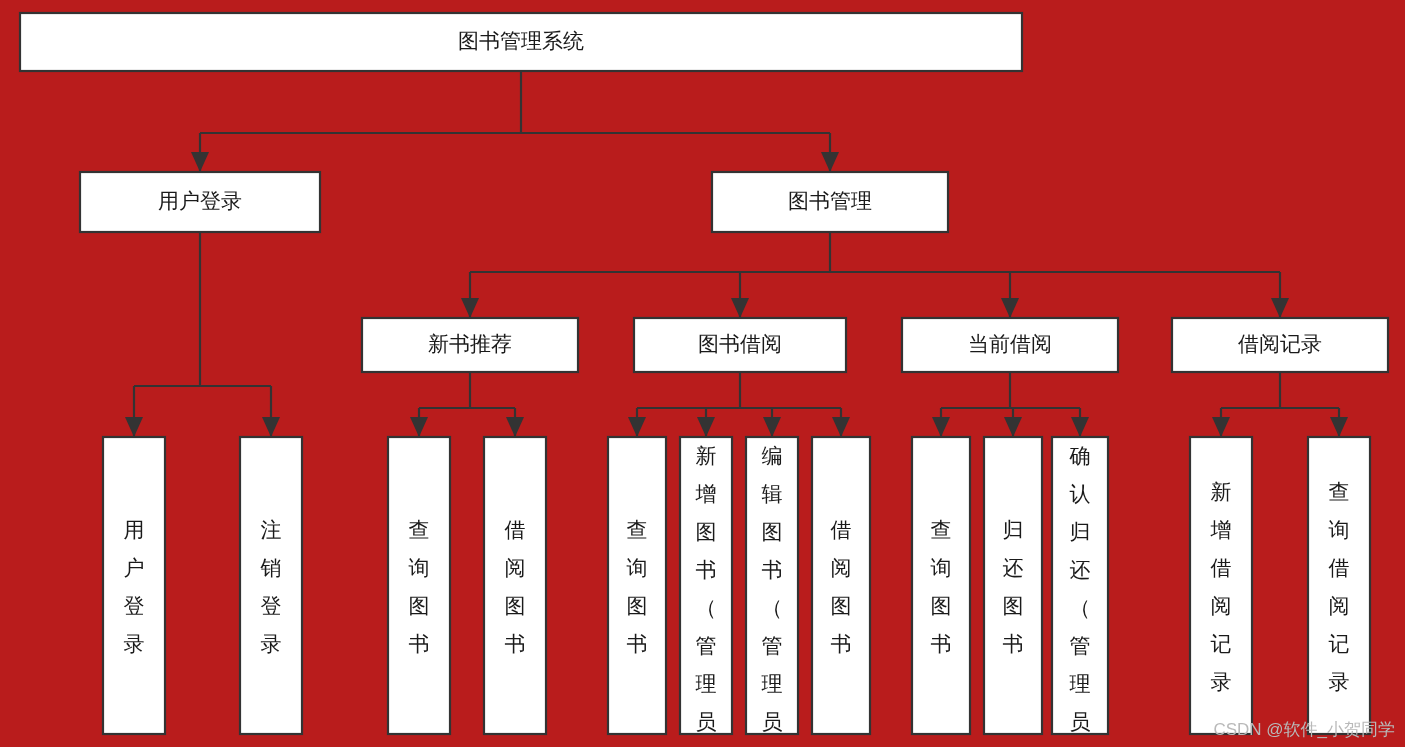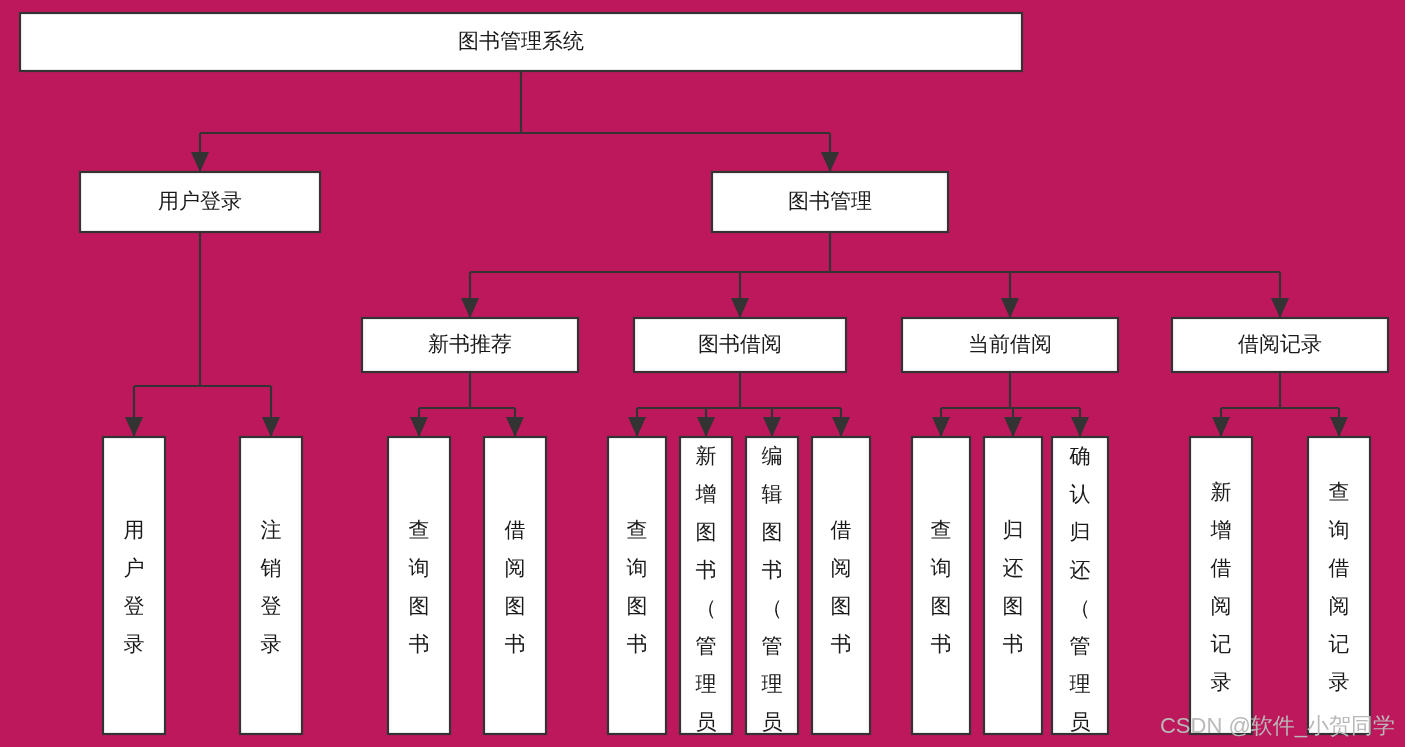--- a/index.html
+++ b/index.html
@@ -8,21 +8,21 @@
     padding: 0;
     background: #ffffff;
   }
   body {
     font-family: "Liberation Sans", "DejaVu Sans", sans-serif;
   }
   #diagram-root {
     position: relative;
     width: 1405px;
     height: 747px;
-    background: #be185d;
+    background: #b91c1c;
     overflow: hidden;
   }
   svg.diagram-canvas {
     position: absolute;
     top: 0;
     left: 0;
     width: 1405px;
     height: 747px;
   }
   .node-box {
@@ -50,21 +50,21 @@
     fill: #1a1a1a;
     font-family: "Liberation Sans", "DejaVu Sans", sans-serif;
     font-size: 21px;
     text-anchor: middle;
   }
   .watermark-text {
     position: absolute;
     right: 10px;
     bottom: 6px;
     font-family: "Liberation Sans", "DejaVu Sans", sans-serif;
-    font-size: 22px;
+    font-size: 17px;
     color: #b9b9b9;
     white-space: nowrap;
     user-select: none;
     pointer-events: none;
   }
 </style>
 </head>
 <body>
 
 <div id="diagram-root">

